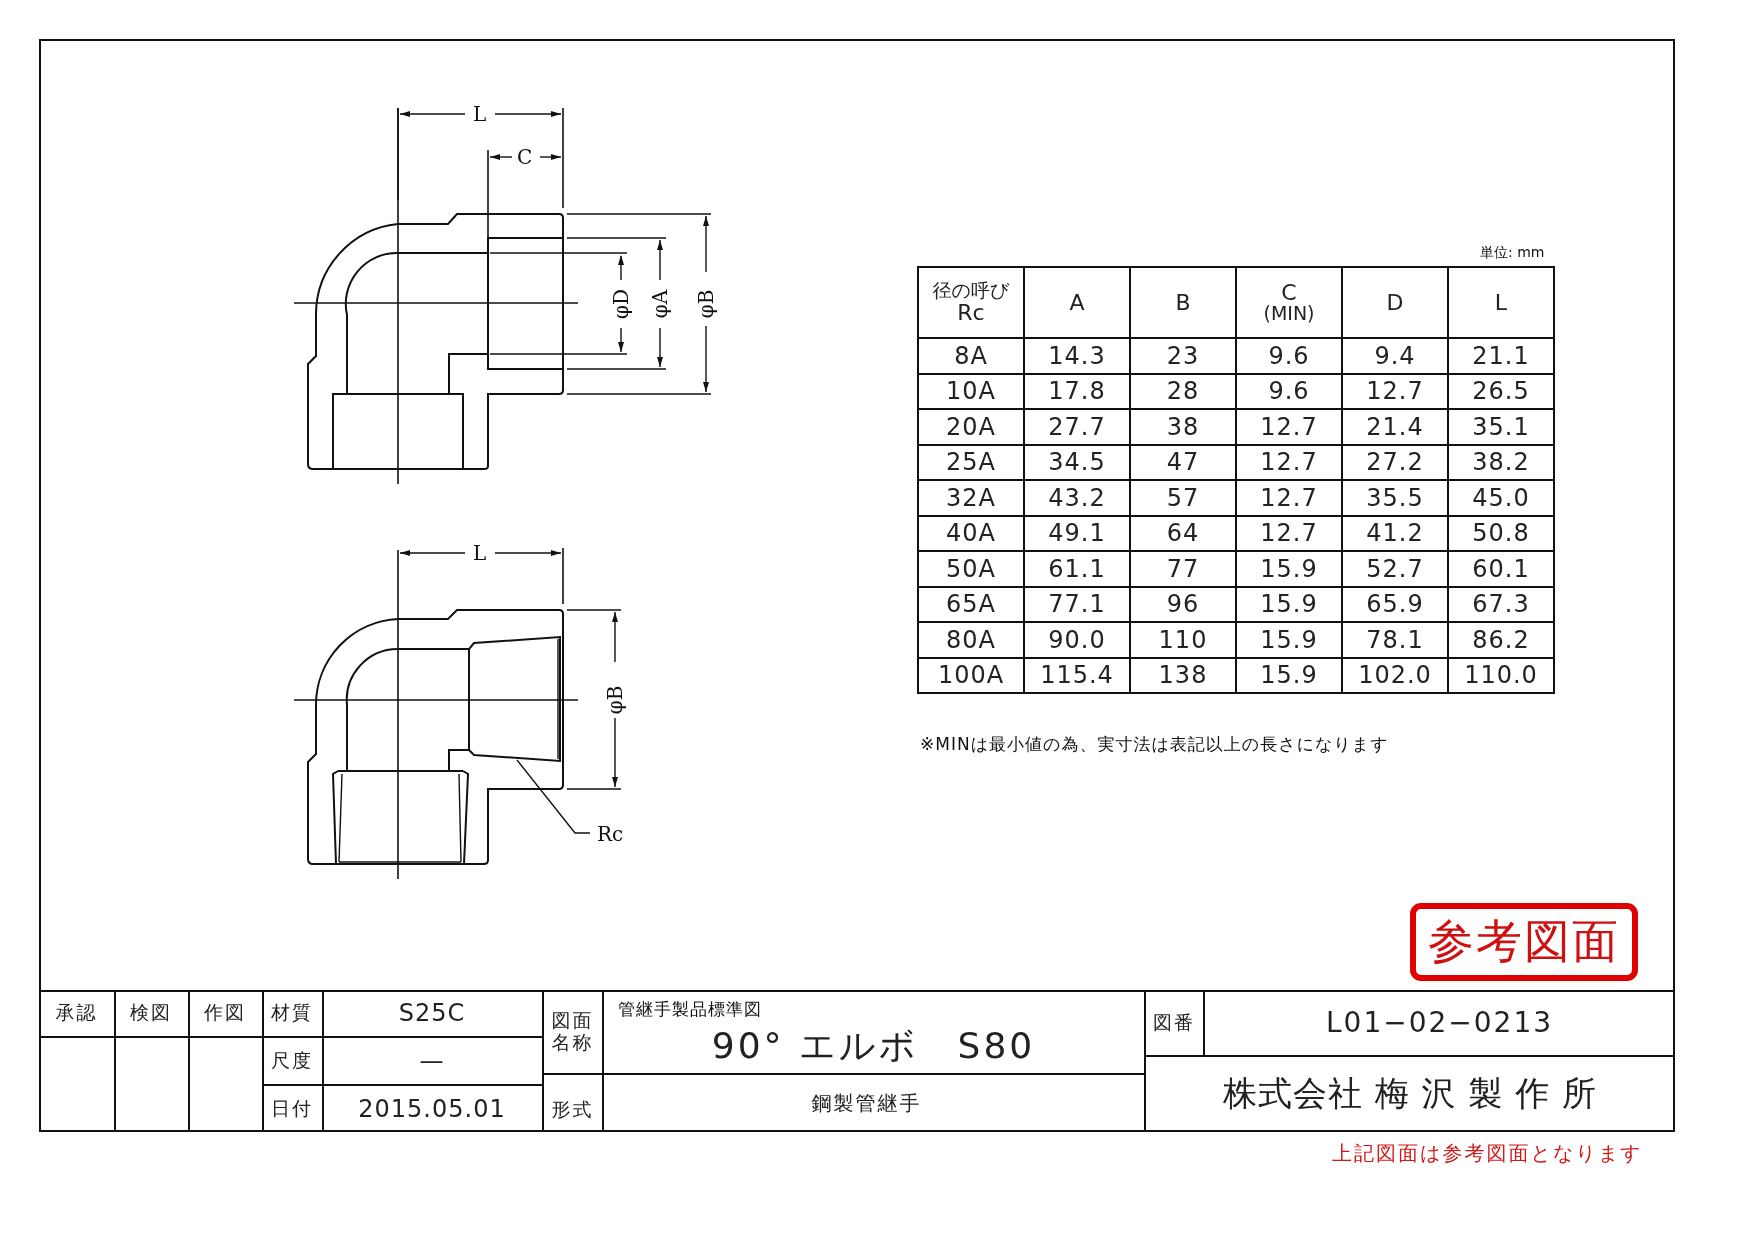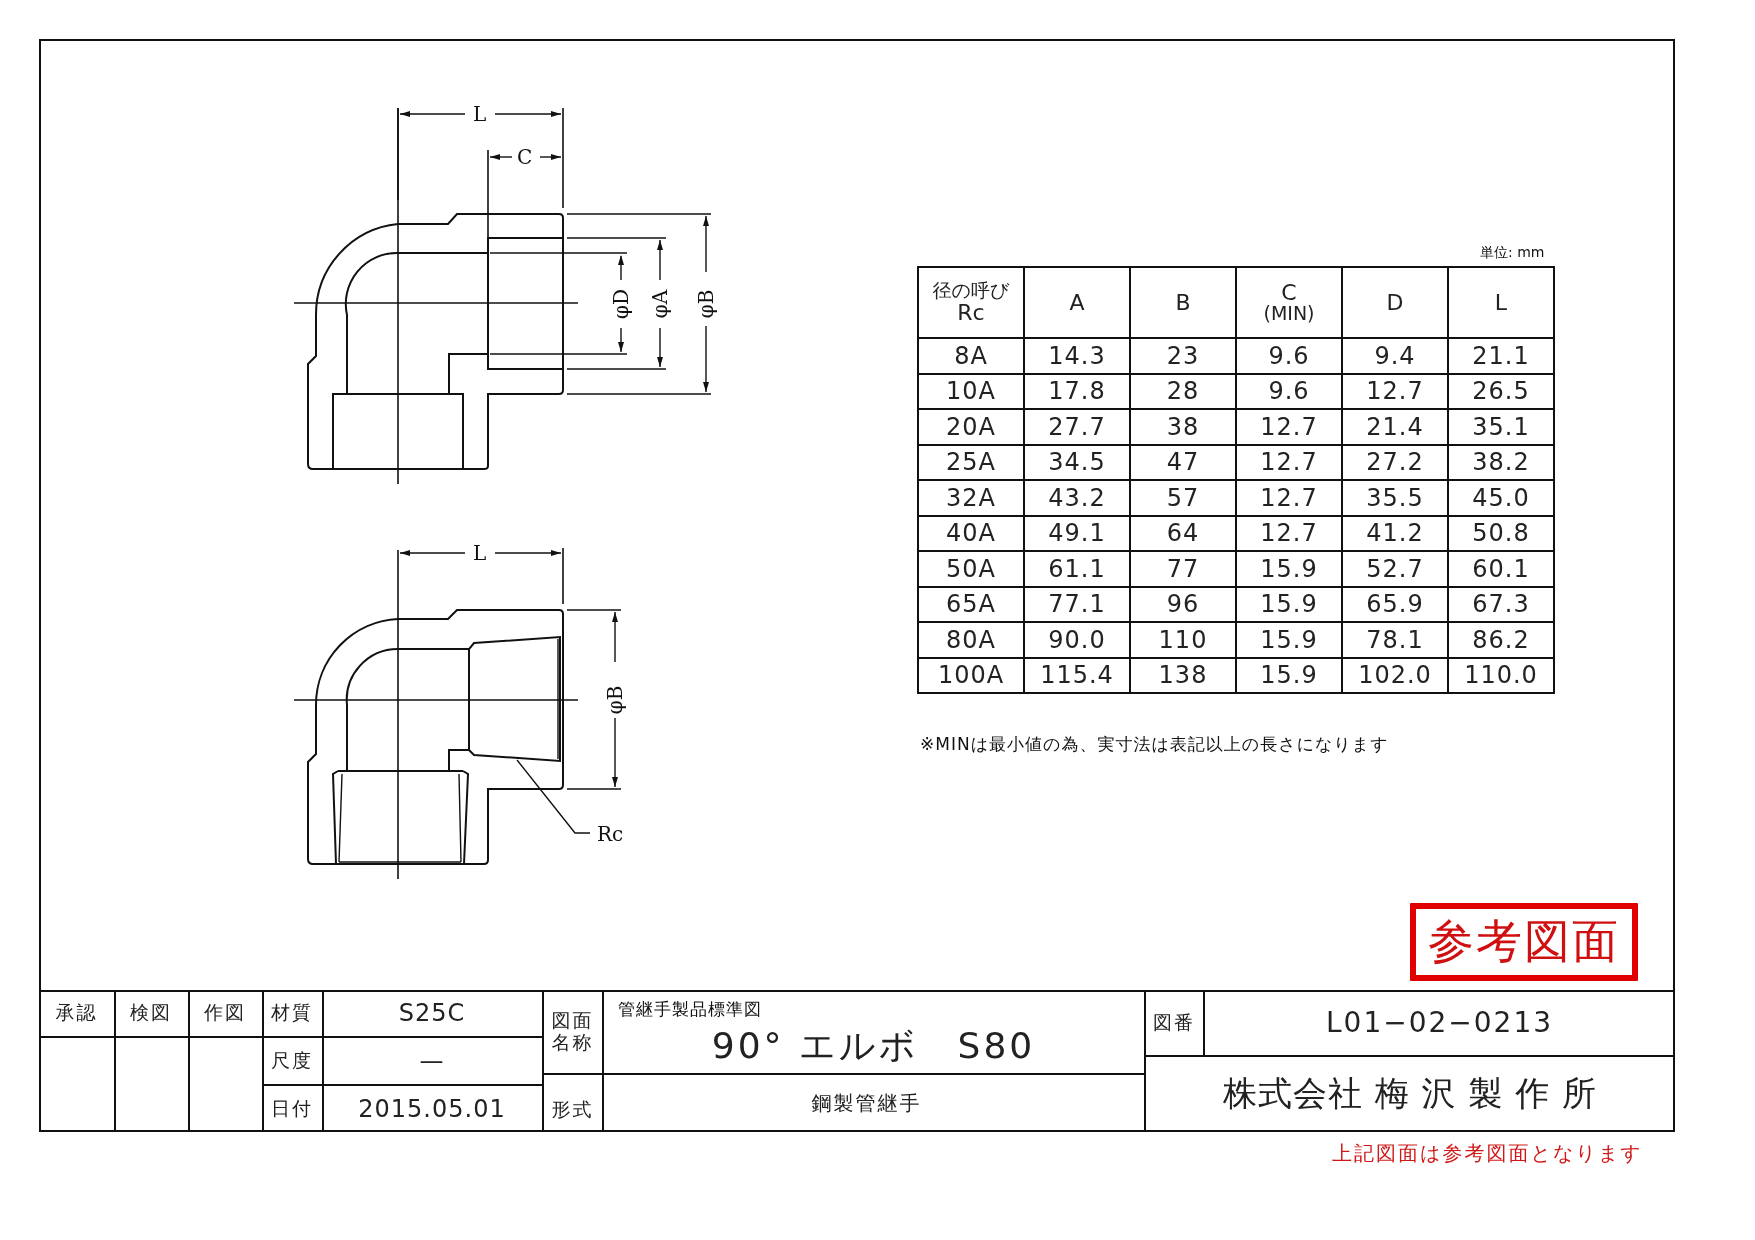--- a/index.html
+++ b/index.html
@@ -17,21 +17,21 @@
                width:638px; table-layout:fixed;padding-left:42px; }
   table.spec th, table.spec td { border:2px solid #111; text-align:center; padding:0;
                font-weight:normal; color:#222; }
   table.spec th { height:69px; font-size:22px; line-height:1.05; }
   table.spec th.two { font-size:19px; }
   table.spec td { height:33.5px; font-size:24px; letter-spacing:1px; }
   #note { left:920px; top:733px; font-size:17px; letter-spacing:1px; }
 
   
   #stamp { left:1410px; top:903px; width:228px; height:78px; box-sizing:border-box;
-           border:6px solid #e00000; border-radius:1px; color:#d01010;
+           border:6px solid #e00000; border-radius:11px; color:#d01010;
            font-family:"DejaVu Serif","Liberation Serif",serif; font-size:46px;
            display:flex; align-items:center; justify-content:center; letter-spacing:2px; }
 
   
   .tb { position:absolute; box-sizing:border-box; display:flex; align-items:center;
         justify-content:center; color:#222;border-radius:20px; }
   .line { position:absolute; background:#111; }
   .lbl { font-size:19px; letter-spacing:2px; }
   .val { font-size:24px; letter-spacing:1px; }
   #redline { left:1332px; top:1140px; font-size:20px; color:#d01818; letter-spacing:2px; }

